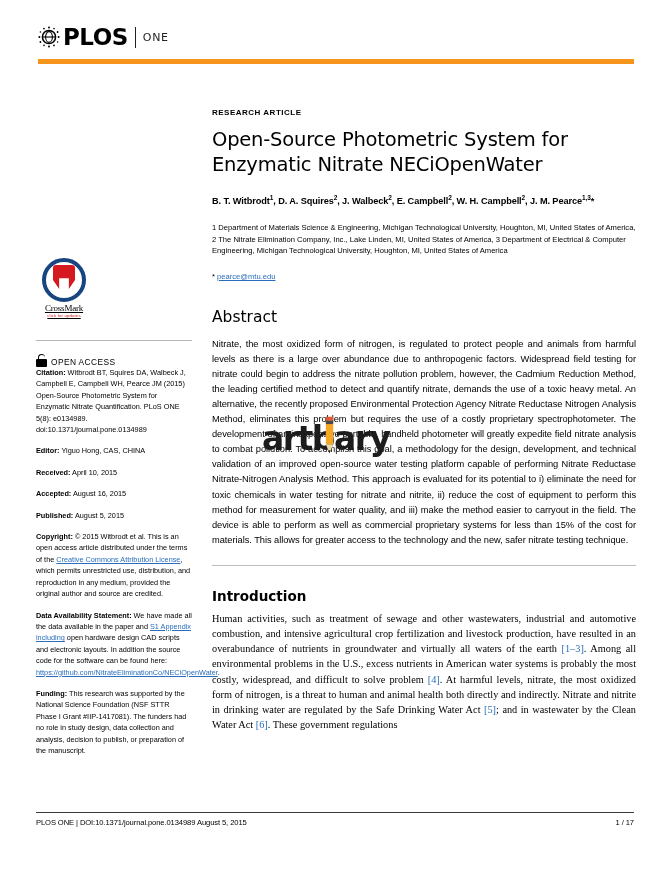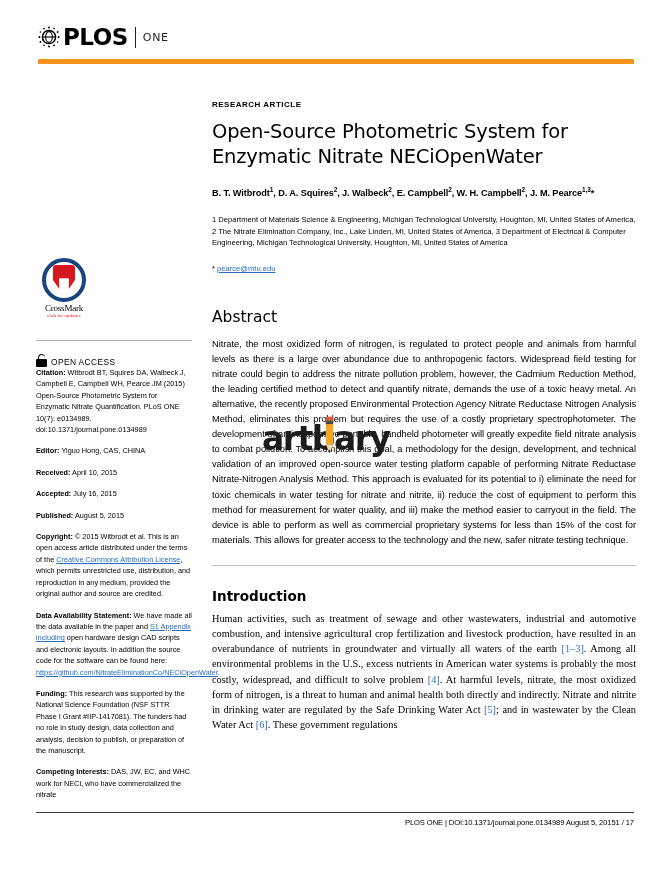--- a/index.html
+++ b/index.html
@@ -83,21 +83,21 @@
     top: 100px;
     width: 424px;
   }
 
   
   .article-type {
     font-size: 8px;
     font-weight: bold;
     letter-spacing: 0.5px;
     color: #000;
-    margin: 0 0 10px 0;
+    margin: 8px 0 10px 0;
   }
   .title {
     font-family: "DejaVu Sans", sans-serif;
     font-size: 19.5px;
     line-height: 25px;
     font-weight: normal;
     letter-spacing: -0.2px;
     margin: 0 0 14px 0;
     color: #000;
   }
@@ -120,21 +120,21 @@
     margin: 0 0 4px 0;
   }
   .corresp .email {
     color: #2a6ebb;
     text-decoration: underline;
   }
   h2.section {
     font-family: "DejaVu Sans", sans-serif;
     font-size: 15.5px;
     font-weight: normal;
-    margin: 34px 0 11px 0;
+    margin: 26px 0 11px 0;
     color: #000;
   }
   h2.section.bold {
     font-weight: bold;
     font-size: 13.5px;
     margin: 22px 0 7px 0;
   }
   p.abstract-body {
     font-size: 9.3px;
     line-height: 15.1px;
@@ -154,20 +154,21 @@
     text-align: justify;
     margin: 0;
   }
   p.intro-body .ref { color: #2a6ebb; }
 
   
   .crossmark {
     width: 52px;
     margin: 0 0 0 2px;
     text-align: center;
+    text-decoration: underline;
   }
   .crossmark-badge {
     width: 44px;
     height: 44px;
     margin: 0 auto;
     position: relative;
   }
   .cm-ring {
     position: absolute;
     inset: 0;
@@ -282,21 +283,21 @@
     top: 812px;
     width: 598px;
   }
   .footer-rule {
     border: 0;
     border-top: 1px solid #3b3b3b;
     margin: 0 0 5px 0;
   }
   .footer-row {
     display: flex;
-    justify-content: flex-end;
+    justify-content: space-between;
     font-size: 7.6px;
     color: #000;
     letter-spacing: -0.1px;
   }
 </style>
 </head>
 <body>
 
 <div class="page">
 
@@ -345,54 +346,51 @@
 
     <div class="open-access">
       <span class="lock-icon">
         <span class="lock-shackle"></span>
         <span class="lock-body"></span>
       </span>
       <span class="oa-text">OPEN ACCESS</span>
     </div>
 
     <div class="side-block">
-      <b>Citation:</b><span> Witbrodt BT, Squires DA, Walbeck J, Campbell E, Campbell WH, Pearce JM (2015) Open-Source Photometric System for Enzymatic Nitrate Quantification. PLoS ONE 10(7): e0134989. doi:10.1371/journal.pone.0134989</span>
+      <b>Citation:</b><span> Witbrodt BT, Squires DA, Walbeck J, Campbell E, Campbell WH, Pearce JM (2015) Open-Source Photometric System for Enzymatic Nitrate Quantification. PLoS ONE 5(8): e0134989. doi:10.1371/journal.pone.0134989</span>
     </div>
 
     <div class="side-block">
       <b>Editor:</b><span> Yiguo Hong, CAS, CHINA</span>
     </div>
 
     <div class="side-block">
       <b>Received:</b><span> April 10, 2015</span>
     </div>
 
     <div class="side-block">
-      <b>Accepted:</b><span> July 16, 2015</span>
+      <b>Accepted:</b><span> August 16, 2015</span>
     </div>
 
     <div class="side-block">
       <b>Published:</b><span> August 5, 2015</span>
     </div>
 
     <div class="side-block">
       <b>Copyright:</b><span> © 2015 Witbrodt et al. This is an open access article distributed under the terms of the </span><a class="side-link">Creative Commons Attribution License</a><span>, which permits unrestricted use, distribution, and reproduction in any medium, provided the original author and source are credited.</span>
     </div>
 
     <div class="side-block">
       <b>Data Availability Statement:</b><span> We have made all the data available in the paper and </span><a class="side-link">S1 Appendix</a><a class="side-link"> including</a><span> open hardware design CAD scripts and electronic layouts. In addition the source code for the software can be found here: </span><a class="side-link">https://github.com/NitrateEliminationCo/NECiOpenWater</a><span>.</span>
     </div>
 
     <div class="side-block">
       <b>Funding:</b><span> This research was supported by the National Science Foundation (NSF STTR Phase I Grant #IIP-1417081). The funders had no role in study design, data collection and analysis, decision to publish, or preparation of the manuscript.</span>
     </div>
 
-    <div class="side-block">
-      <b>Competing Interests:</b><span> DAS, JW, EC, and WHC work for NECi, who have commercialized the nitrate</span>
-    </div>
 
   </div>
 
   <div class="main">
 
     <div class="article-type">RESEARCH ARTICLE</div>
 
     <h1 class="title">Open-Source Photometric System for Enzymatic Nitrate NECiOpenWater</h1>
 
     <div class="authors">

